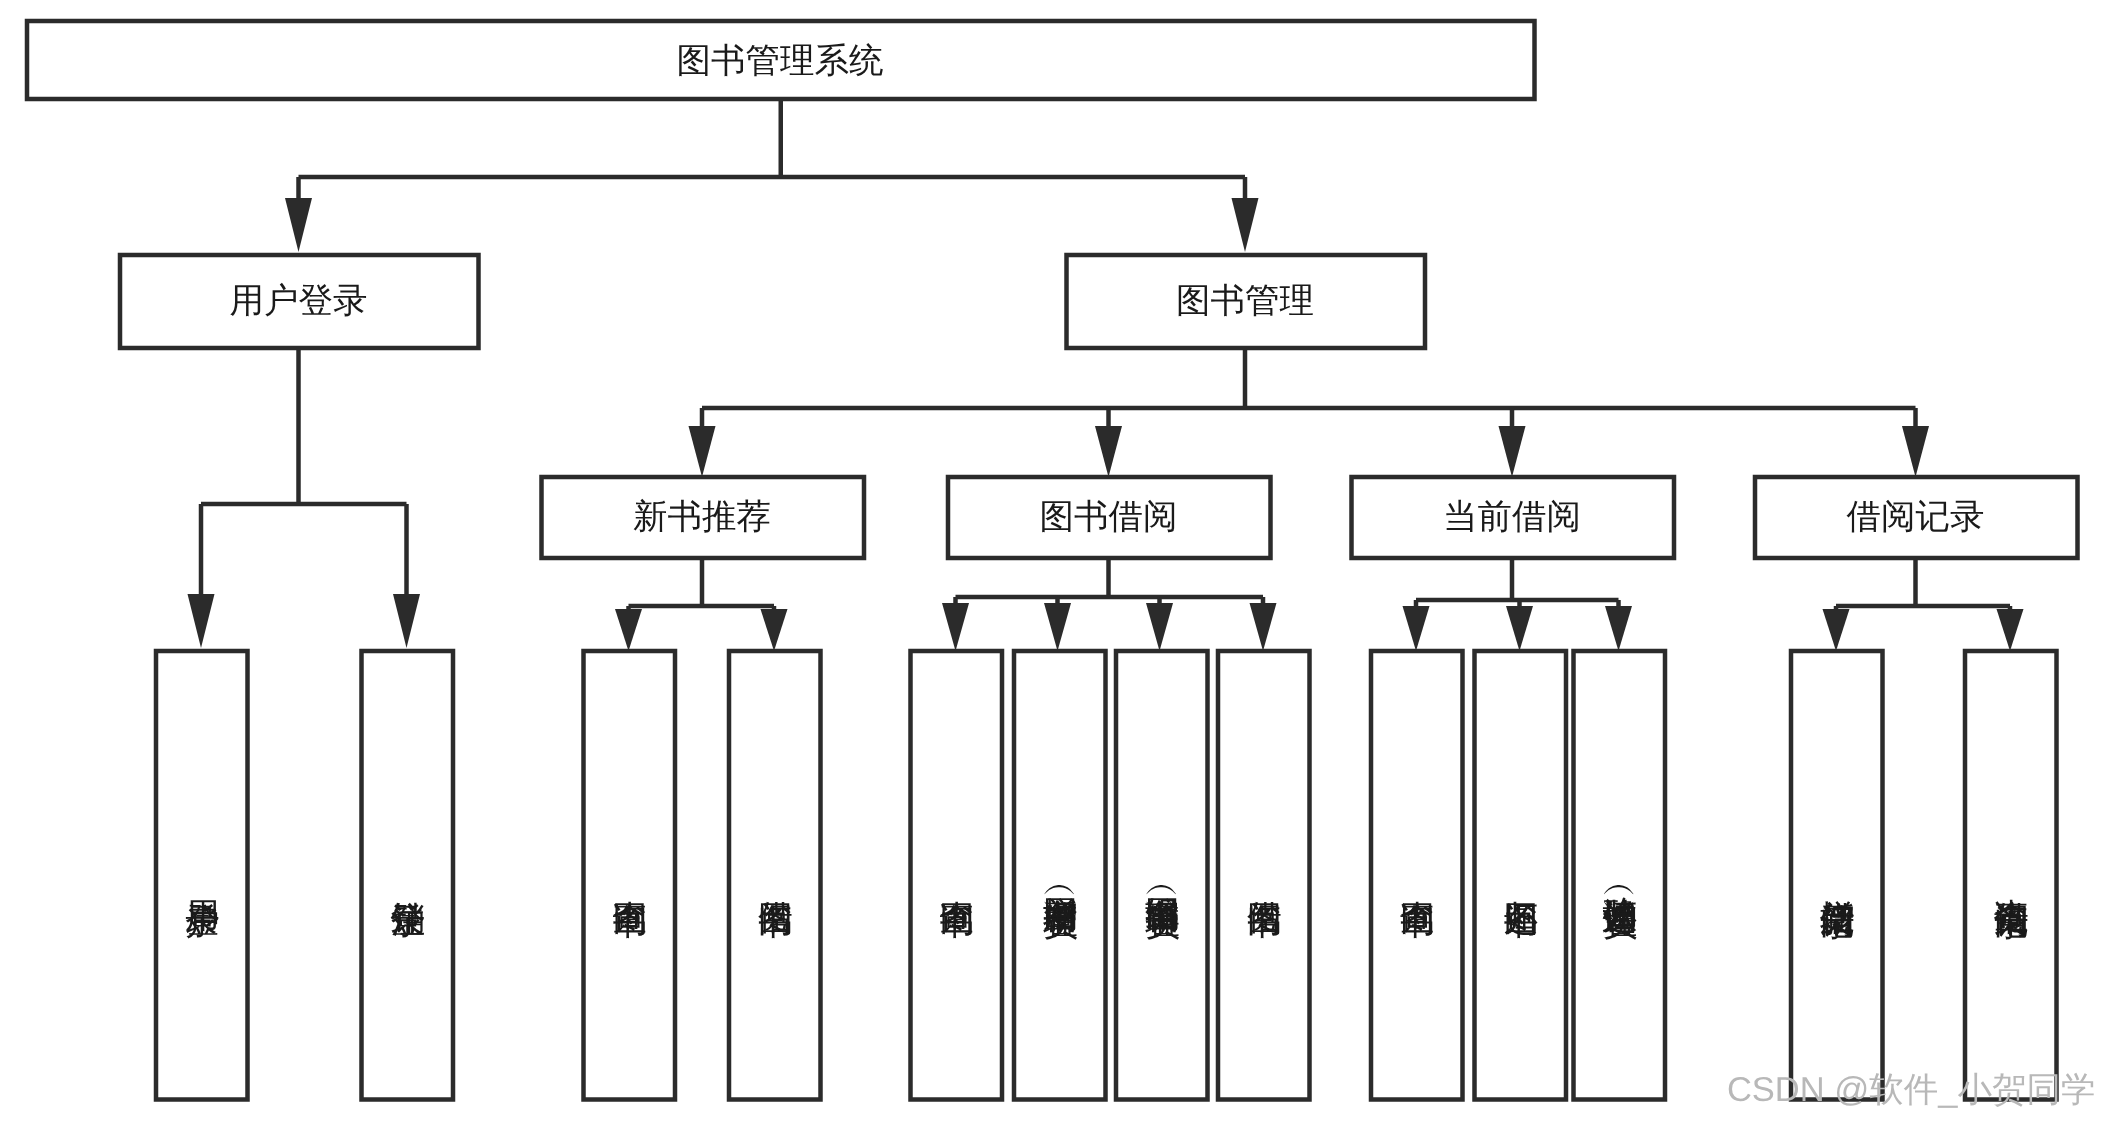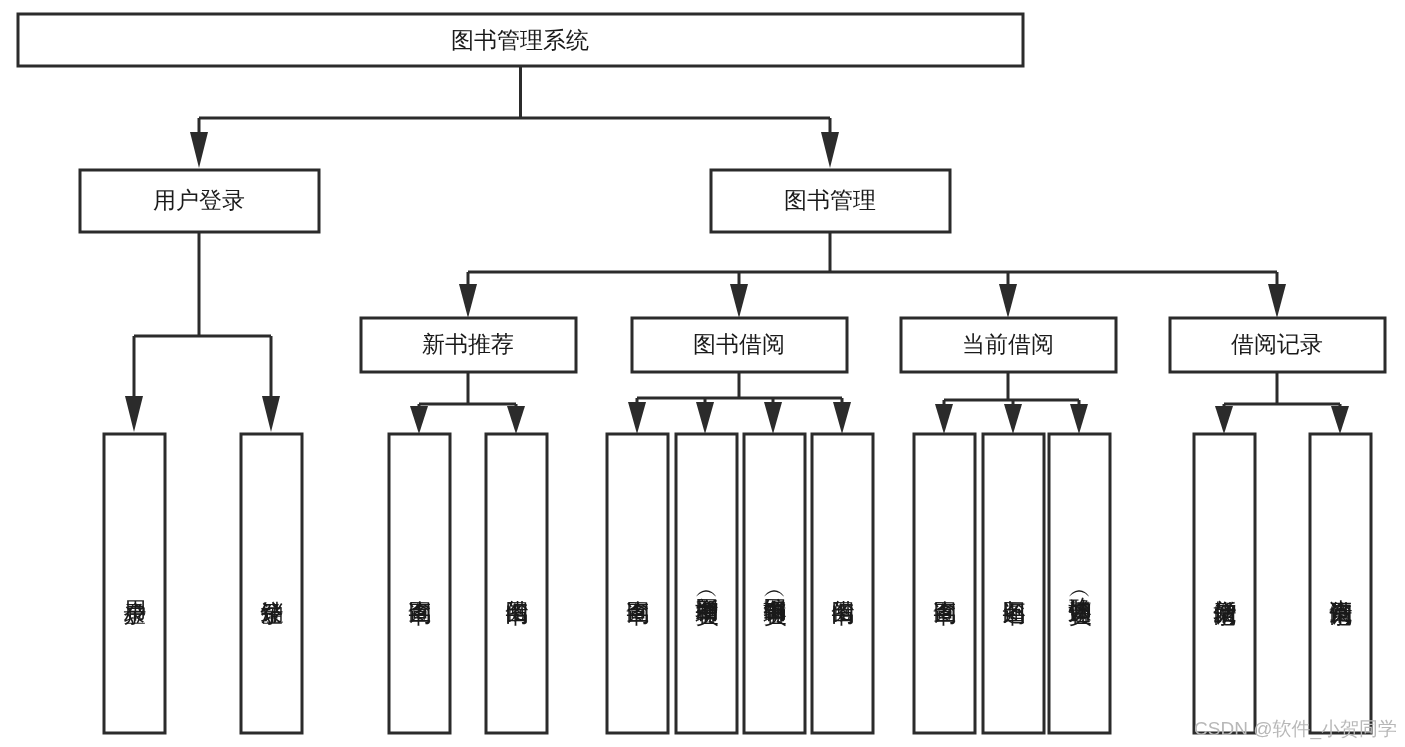--- a/index.html
+++ b/index.html
@@ -62,21 +62,21 @@
     display: flex;
     align-items: center;
     justify-content: center;
     pointer-events: none;
   }
   .watermark {
     position: absolute;
     right: 8px;
     bottom: 5px;
     font-family: "Liberation Sans", "DejaVu Sans", sans-serif;
-    font-size: 19px;
+    font-size: 23px;
     color: #b8b8b8;
     white-space: nowrap;
   }
 </style>
 </head>
 <body>
 
 <div id="diagram-root">
 
   <svg class="diagram-canvas" viewBox="0 0 1405 747" xmlns="http://www.w3.org/2000/svg">

